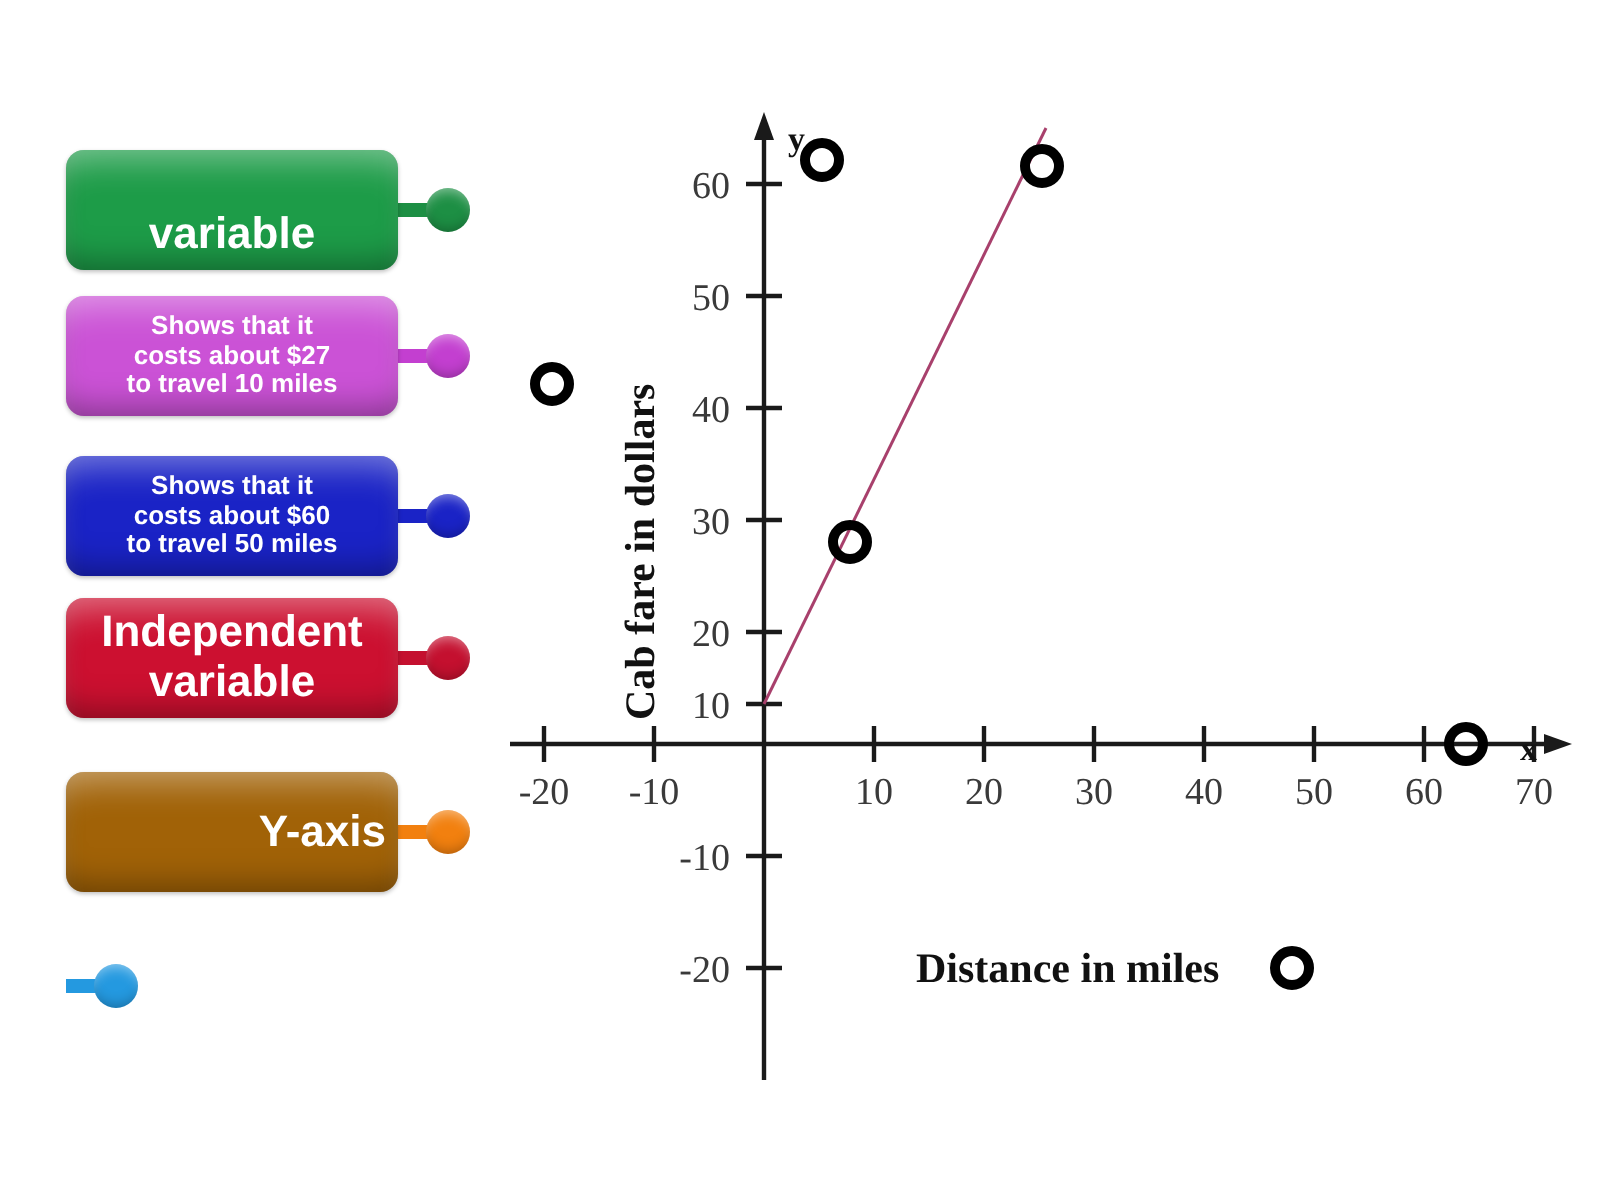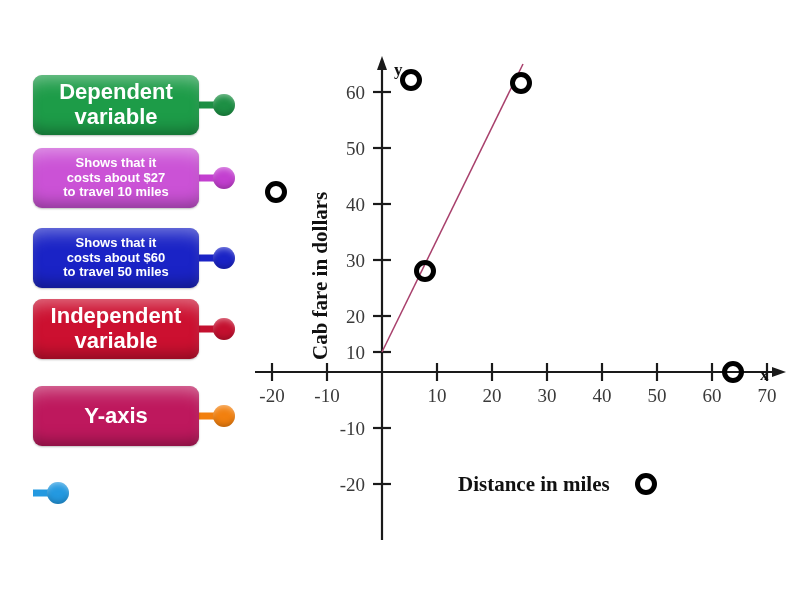--- a/index.html
+++ b/index.html
@@ -111,21 +111,21 @@
     transform-origin: 0 0;
     transform: rotate(-90deg);
   }
 </style>
 </head>
 <body>
 
 <div class="tab-row" style="left:33px; top:75px;">
   <div class="tab big" style="background:#1d9c48;">
     <span>
-      <span>Dependent</span><br><span>variable</span>
+      <br><span>variable</span>
     </span>
   </div>
   <div class="connector">
     <div class="stem" style="background:#1d8f44;"></div>
     <div class="knob" style="background:#1d8f44;"></div>
   </div>
 </div>
 
 <div class="tab-row" style="left:33px; top:148px;">
   <div class="tab small" style="background:#cb52d6;">
@@ -157,21 +157,21 @@
       <span>Independent</span><br><span>variable</span>
     </span>
   </div>
   <div class="connector">
     <div class="stem" style="background:#c4102f;"></div>
     <div class="knob" style="background:#c4102f;"></div>
   </div>
 </div>
 
 <div class="tab-row" style="left:33px; top:386px;">
-  <div class="tab big" style="background:#be185d;">
+  <div class="tab big" style="background:#a16207;justify-content:flex-end;">
     <span>Y-axis</span>
   </div>
   <div class="connector">
     <div class="stem" style="background:#f2800f;"></div>
     <div class="knob" style="background:#f2800f;"></div>
   </div>
 </div>
 
 <div class="tab-row" style="left:33px; top:463px;">
   <div class="connector">

